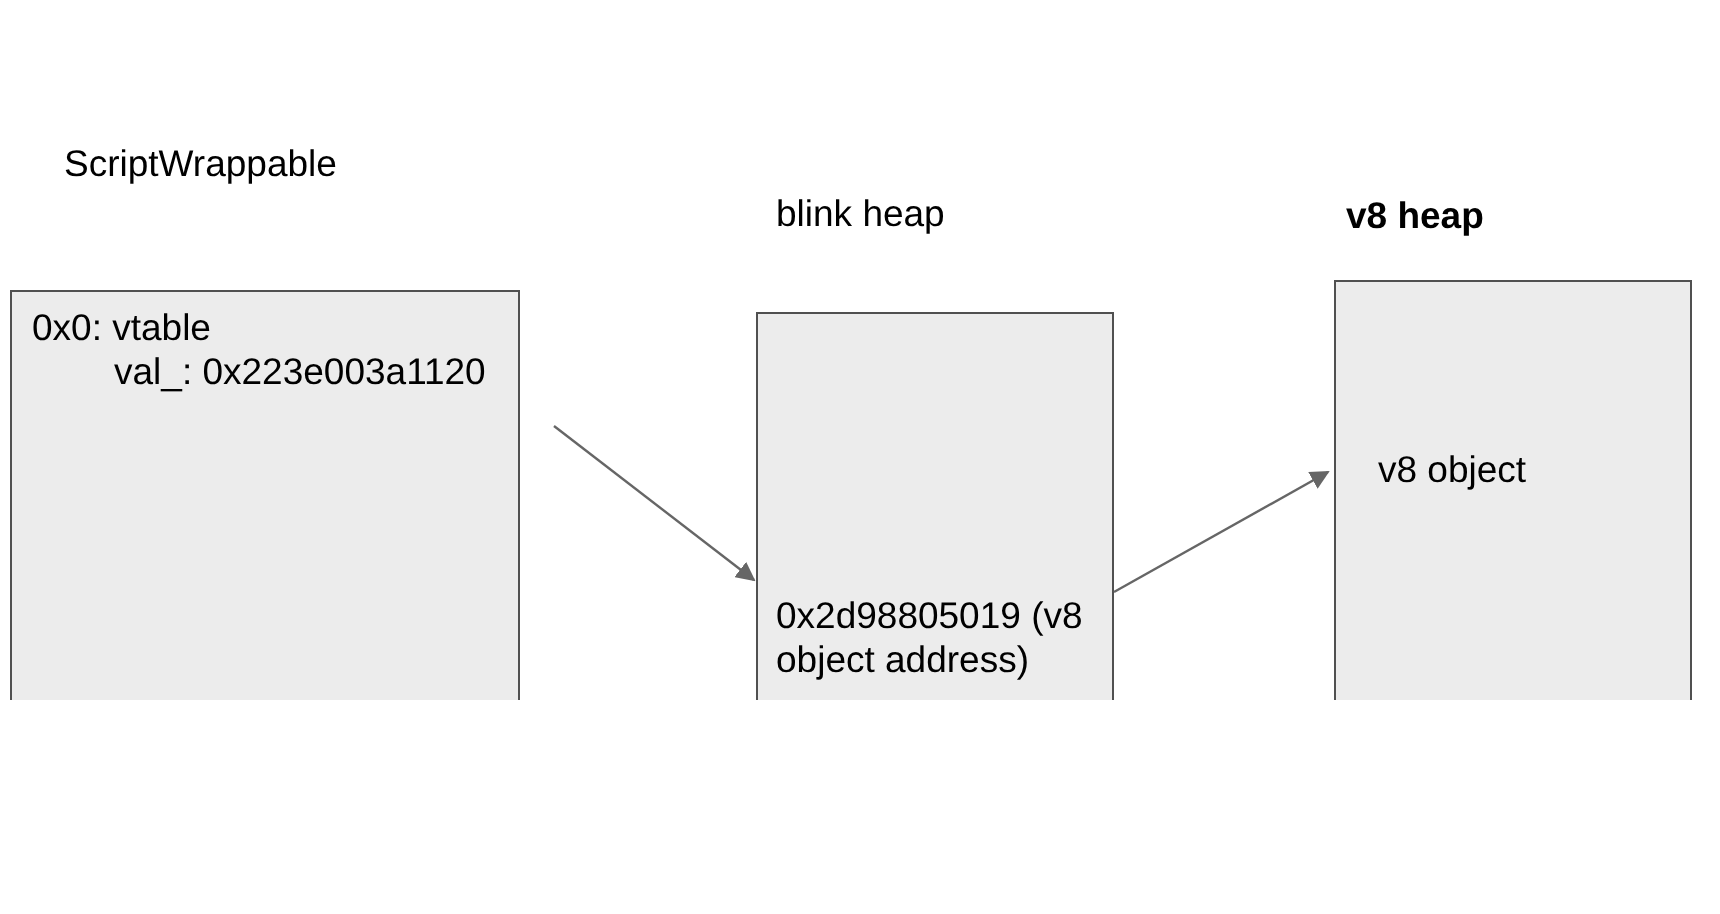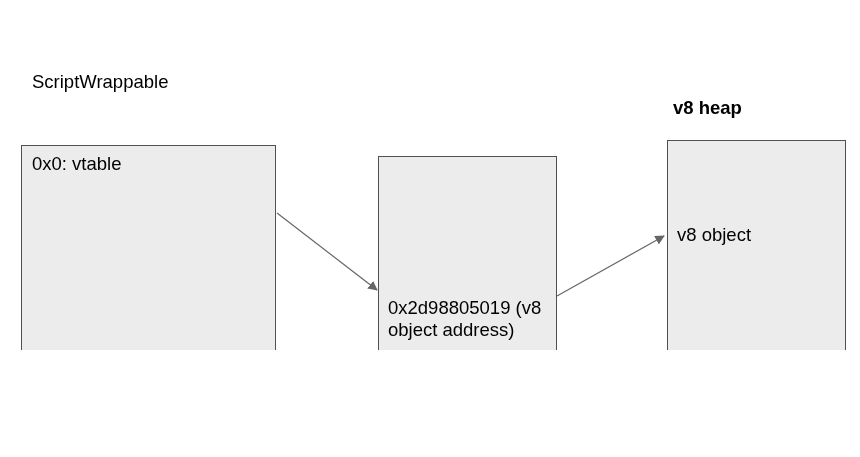--- a/index.html
+++ b/index.html
@@ -28,33 +28,33 @@
     font-size: 18.5px;
     line-height: 22px;
     white-space: nowrap;
     color: var(--text);
   }
   .box {
     position: absolute;
     background: var(--box-fill);
     border: 1.5px solid var(--box-border);
   }
-  .box-a { left: 21px;  top: 145px; width: 255px; height: 303px; padding-left: 41px; }
+  .box-a { left: 5px;  top: 145px; width: 255px; height: 303px; padding-left: 41px; }
   .box-b { left: 378px; top: 156px; width: 179px; height: 305px; }
   .box-c { left: 667px; top: 140px; width: 179px; height: 307px; }
   .box .content {
     position: absolute;
     font-size: 18.5px;
     line-height: 22px;
     color: var(--text);
   }
   .box-a .content { left: 10px; top: 7px; }
   .box-a .line3 { margin-left: 41px; }
   .box-b .content { left: 9px; top: 140px; width: 162px; white-space: normal; }
-  .box-c .content { left: 9px; top: 83px; text-align: center; }
+  .box-c .content { left: 21px; top: 83px; text-align: center; }
   .title-a { left: 32px;  top: 71px; }
   .label-b { left: 388px; top: 96px; }
   .label-c { left: 673px; top: 97px; font-weight: bold; }
   svg.arrows {
     position: absolute;
     left: 0; top: 0;
     width: 860px; height: 457px;
     pointer-events: none;
   }
   svg.arrows line {
@@ -62,25 +62,27 @@
     stroke-width: 1.2;
   }
   svg.arrows .head { fill: var(--arrow); }
 </style>
 </head>
 <body>
 
 <div class="canvas">
 
   <div class="txt title-a">ScriptWrappable</div>
+  <div class="txt label-b">blink heap</div>
   <div class="txt label-c">v8 heap</div>
 
   <div class="box box-a">
     <div class="content">
       <div class="line1">0x0: vtable</div>
+      <div class="line3">val_: 0x223e003a1120</div>
     </div>
   </div>
 
   <div class="box box-b">
     <div class="content">0x2d98805019 (v8 object address)</div>
   </div>
 
   <div class="box box-c">
     <div class="content">v8 object</div>
   </div>

